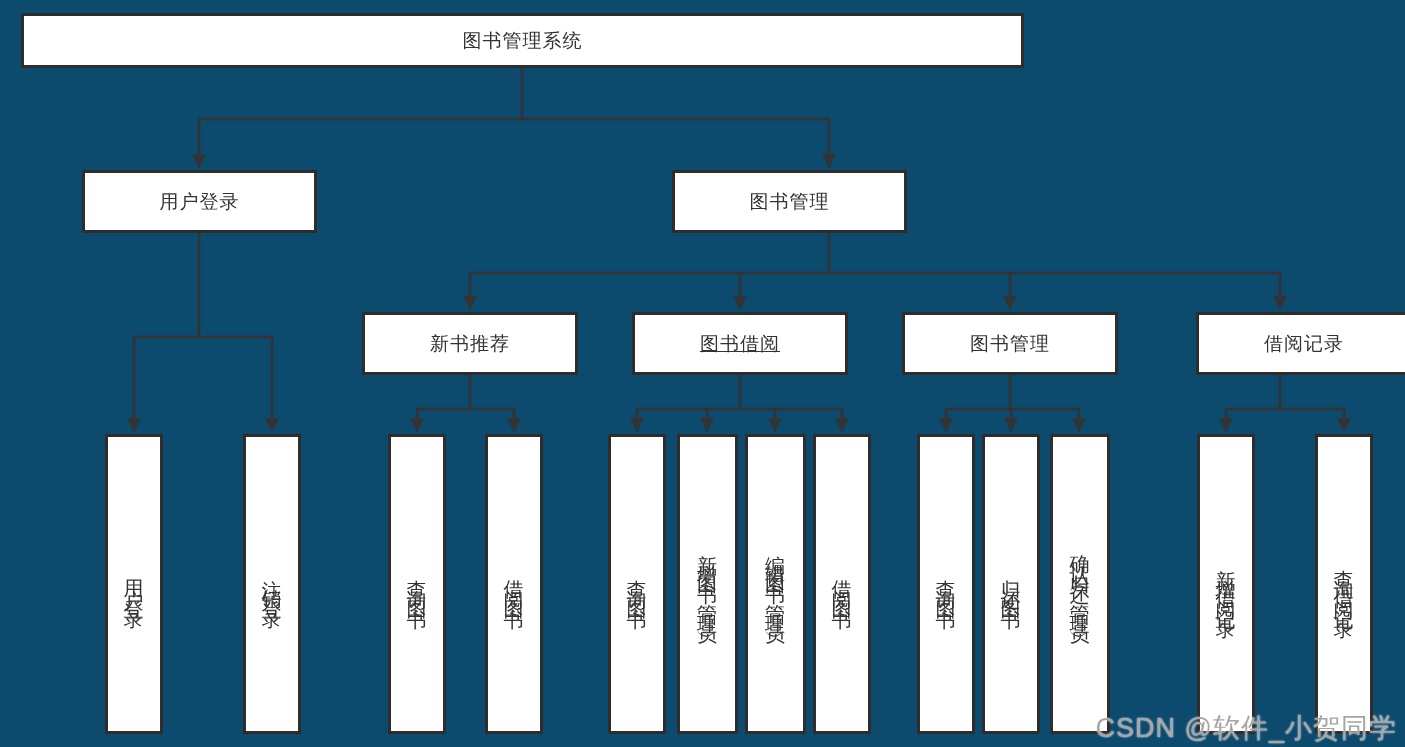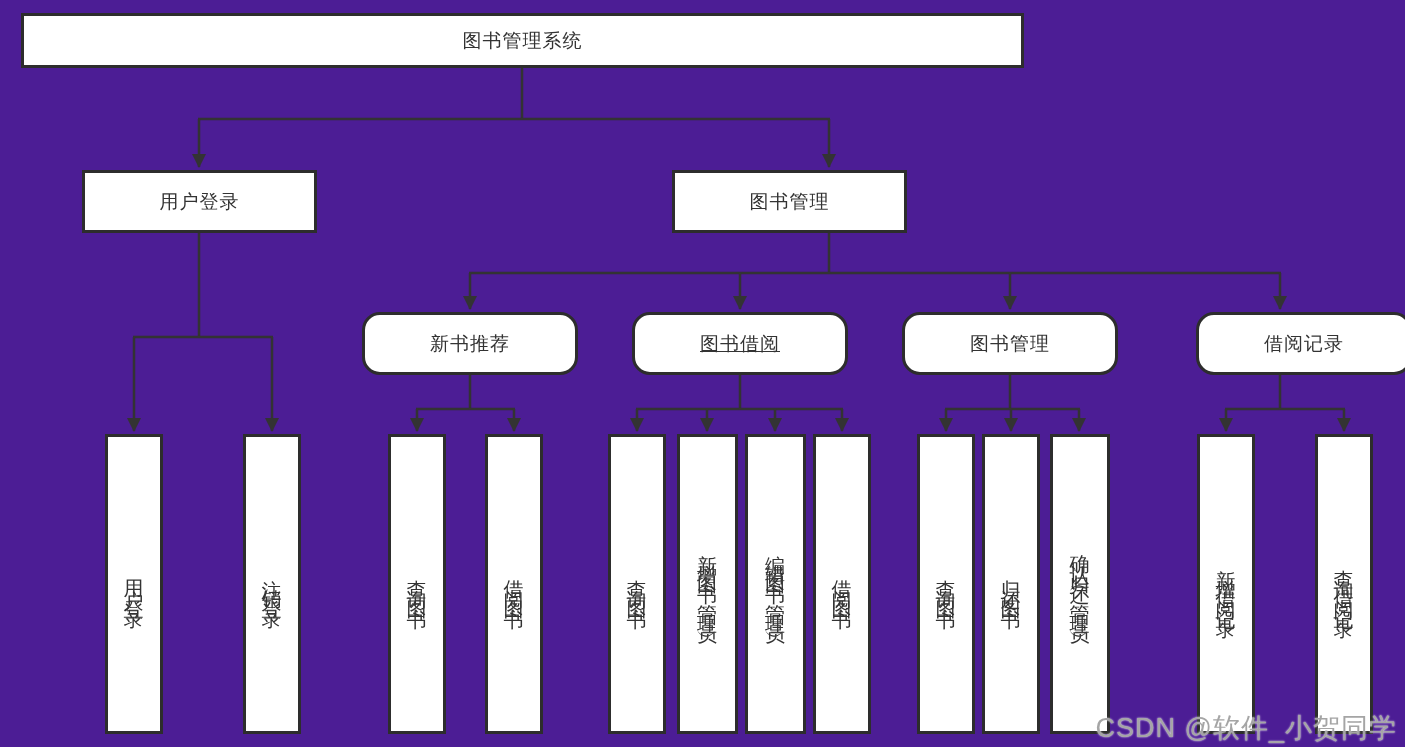--- a/index.html
+++ b/index.html
@@ -5,21 +5,21 @@
   html, body {
     margin: 0;
     padding: 0;
     background: #ffffff;
     font-family: "Liberation Sans", "DejaVu Sans", sans-serif;
   }
   #canvas {
     position: relative;
     width: 1405px;
     height: 747px;
-    background: #4c1d95;
+    background: #0c4a6e;
     overflow: hidden;
     text-align: right;
   }
   #connectors {
     position: absolute;
     left: 0;
     top: 0;
     width: 1405px;
     height: 747px;
   }
@@ -41,21 +41,21 @@
   .root {
     left: 21px; top: 13px;
     width: 1003px; height: 55px;
   }
   .lvl2 {
     top: 170px;
     width: 235px; height: 63px;
   }
   .lvl3 {
     top: 312px;
-    width: 216px; height: 63px; border-radius: 18px;
+    width: 216px; height: 63px;
   }
   .leaf {
     top: 434px;
     height: 300px;
     width: 58px;
   }
   .leaf .vlbl {
     writing-mode: vertical-rl;
     text-orientation: mixed;
     font-size: 20px;

